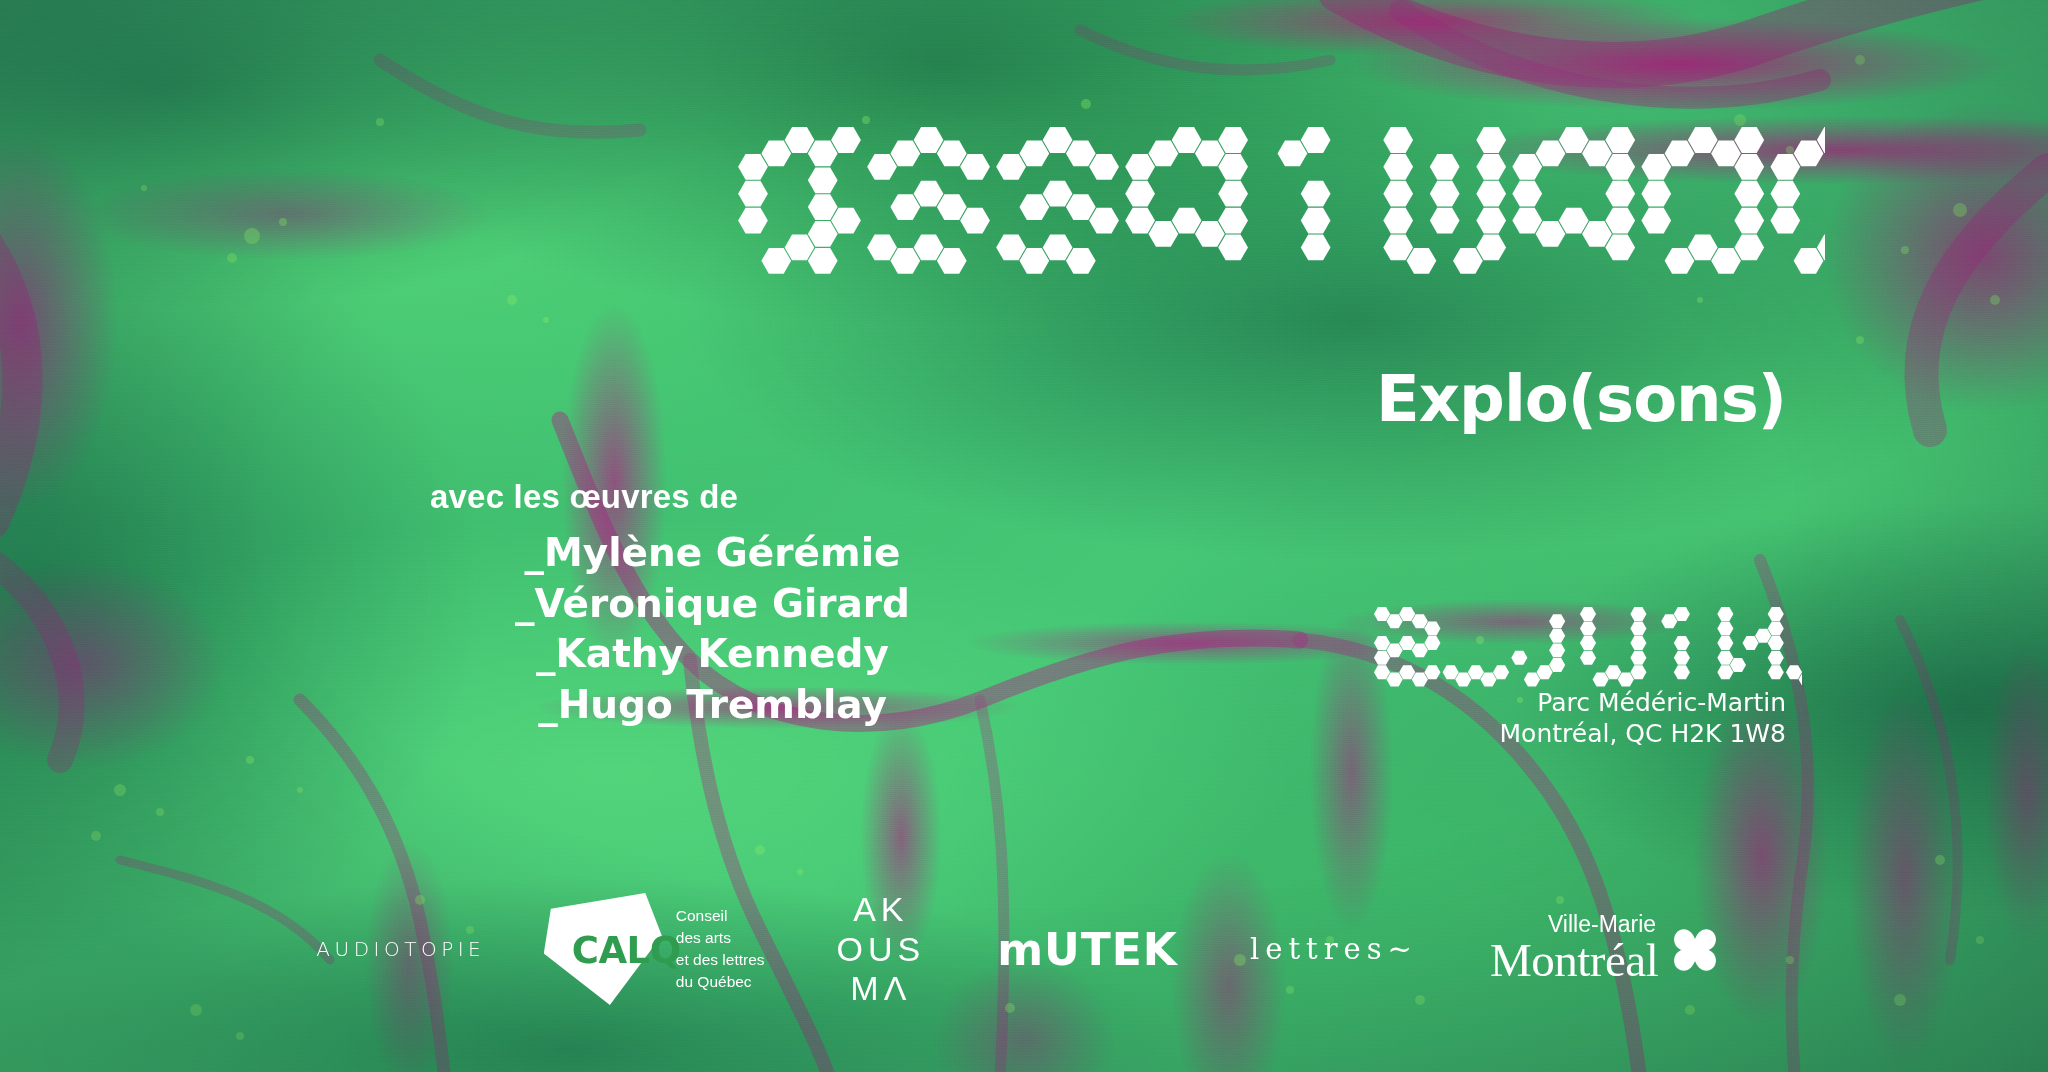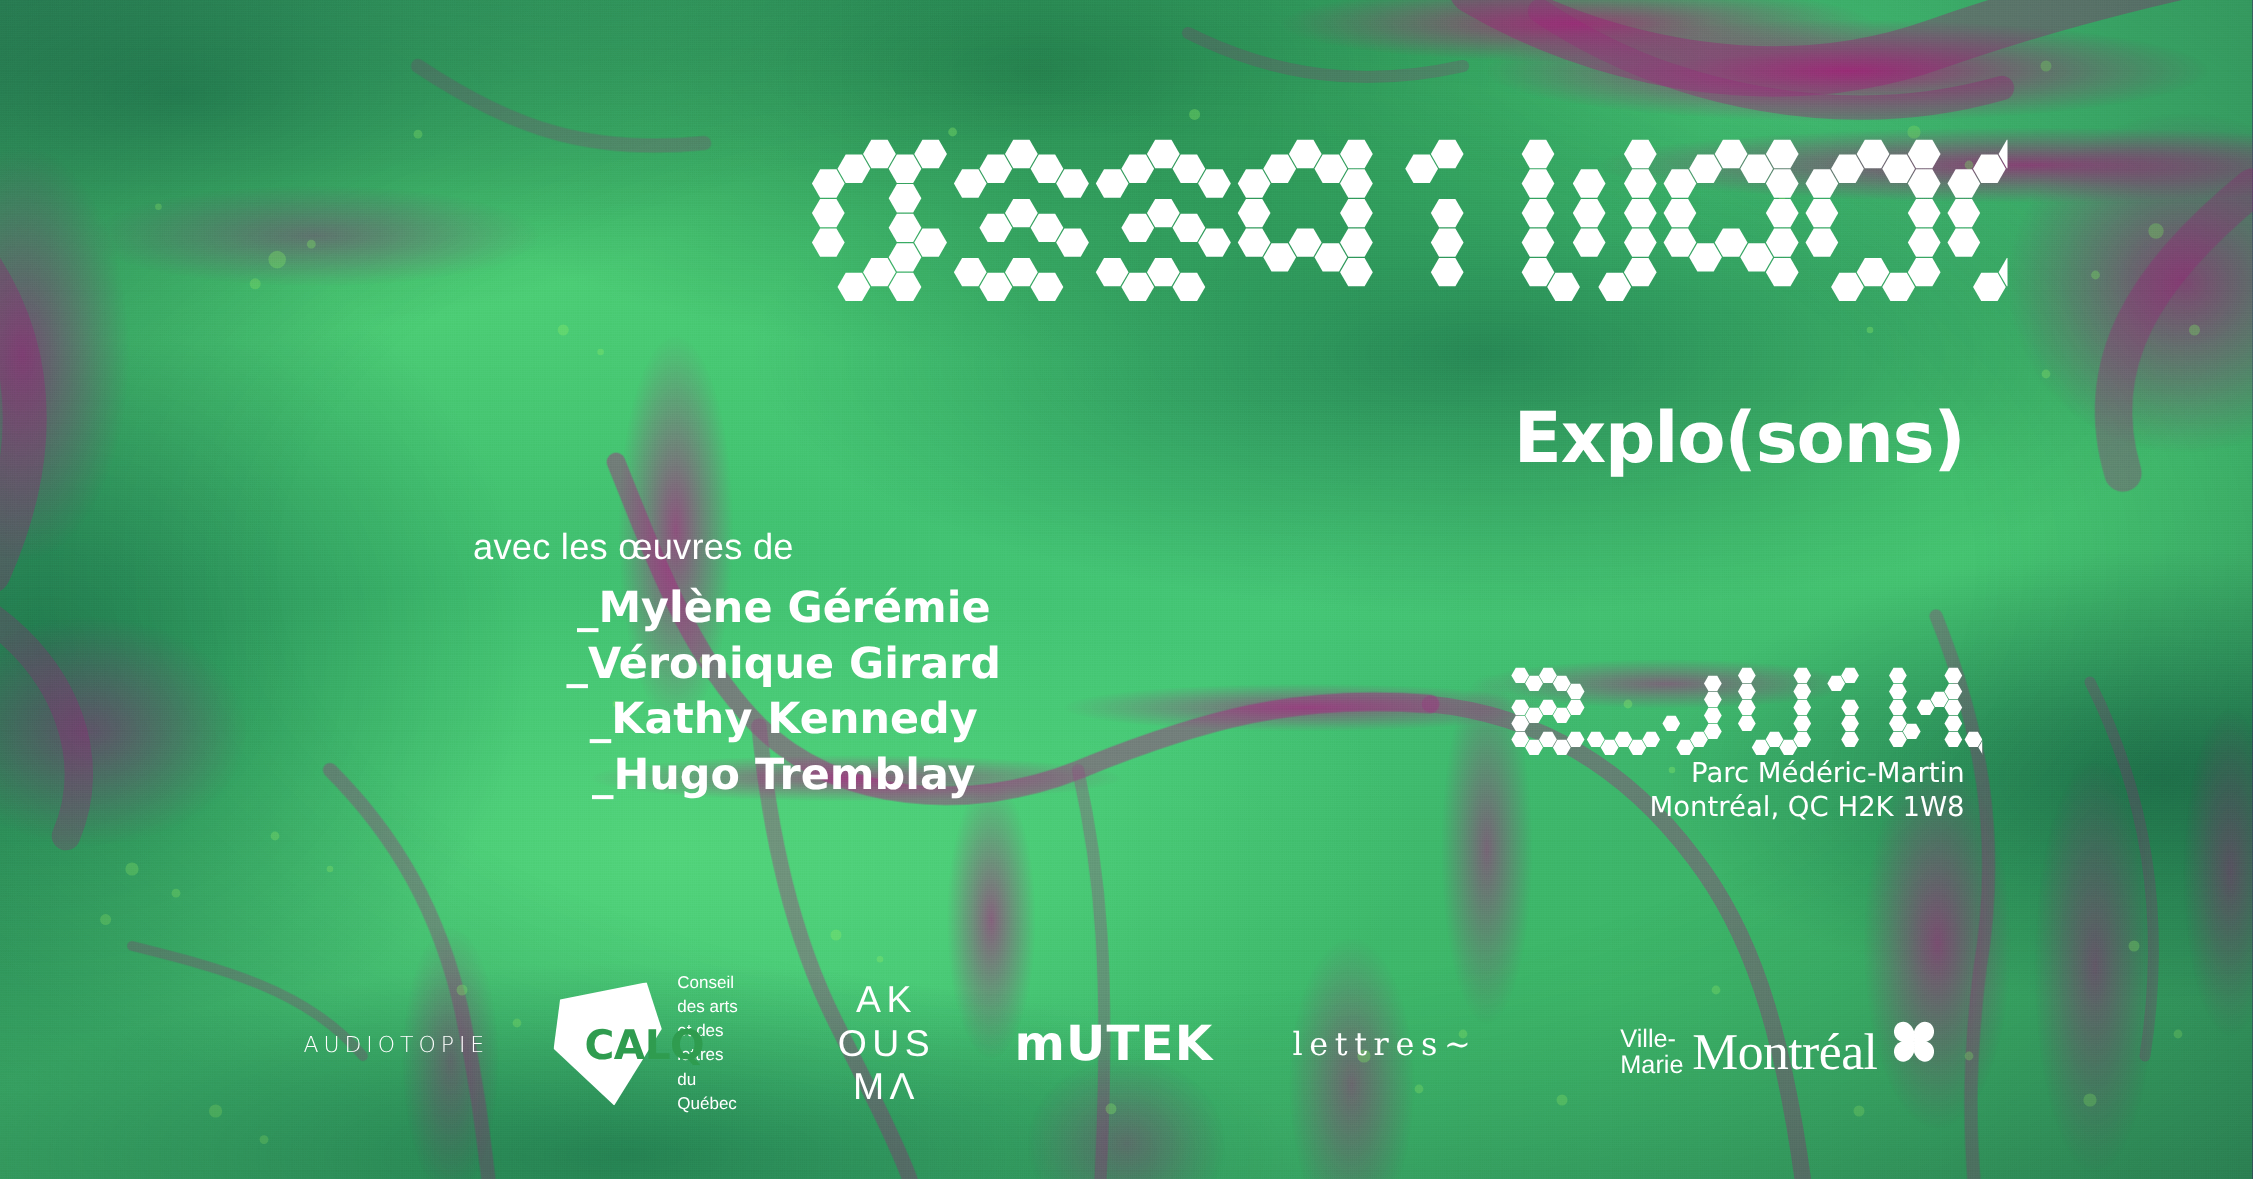--- a/index.html
+++ b/index.html
@@ -82,21 +82,21 @@
   #subtitle{
     position:absolute;right:262px;top:362px;
     font-size:64px;font-weight:bold;letter-spacing:-1px;color:#fff;
     font-family:"DejaVu Sans","Liberation Sans",sans-serif;
     white-space:nowrap;
   }
 
   
   #artists{position:absolute;left:430px;top:478px;}
   #artists-intro{
-    font-size:33px;font-weight:400;color:#fff;letter-spacing:.2px;
+    font-size:33px;font-weight:700;color:#fff;letter-spacing:.2px;
     font-family:"Liberation Sans",sans-serif;margin-bottom:12px;
   }
   #artists-list{list-style:none;margin:0;padding:0;text-align:center;width:565px;}
   #artists-list li{
     font-size:39px;font-weight:bold;color:#fff;line-height:1.30;
     font-family:"DejaVu Sans","Liberation Sans",sans-serif;white-space:nowrap;
   }
 
   
   #venue{
@@ -147,21 +147,21 @@
     font-size:44px;font-weight:bold;letter-spacing:1px;color:#fff;
     font-family:"DejaVu Sans","Liberation Sans",sans-serif;
   }
   
   #paysages-word{
     font-size:29px;letter-spacing:6px;color:#fff;font-weight:400;
     font-family:"DejaVu Serif","Liberation Serif",serif;
   }
   
   #logo-montreal{gap:6px;align-items:flex-end;}
-  #mtl-text{display:flex;flex-direction:row;align-items:flex-start;}
+  #mtl-text{display:flex;flex-direction:column;align-items:flex-start;}
   #mtl-villemarie{
     font-size:23px;color:#fff;font-weight:400;margin-left:58px;letter-spacing:0;
     font-family:"Liberation Sans",sans-serif;line-height:1;
   }
   #mtl-montreal{
     font-size:47px;color:#fff;font-weight:400;letter-spacing:-.5px;
     font-family:Liberation Serif, serif;line-height:1.05;
   }
   #mtl-flower{margin-bottom:4px;}
 </style>

